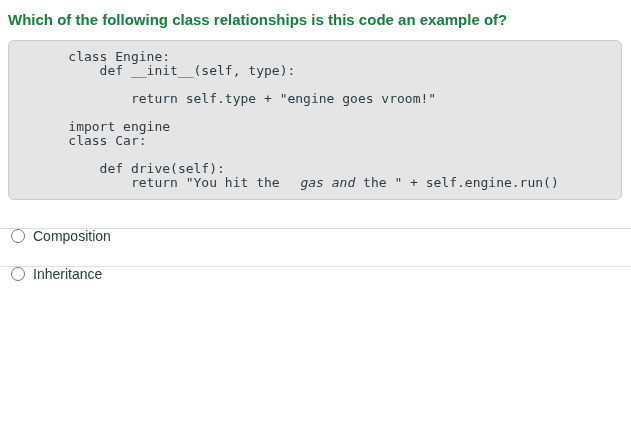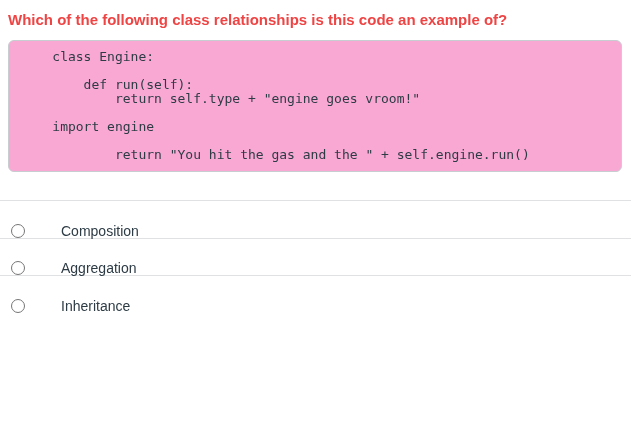--- a/index.html
+++ b/index.html
@@ -14,54 +14,55 @@
     height: 435px;
     overflow: hidden;
     position: relative;
     background: #ffffff;
   }
   .question-text {
     padding: 10px 8px 0 8px;
     font-size: 15px;
     font-weight: 600;
     line-height: 20px;
-    color: #ef4444;
+    color: #15803d;
   }
   .code-box {
     margin: 10px 9px 0 8px;
-    background: #f9a8d4;
+    background: #e5e5e5;
     border: 1px solid #c7cdd1;
     border-radius: 6px;
-    padding: 9px 12px;
+    padding: 9px 28px;
     box-sizing: border-box;
   }
   .code-block {
     font-family: "DejaVu Sans Mono", "Liberation Mono", monospace;
     font-size: 13px;
     line-height: 14px;
     color: #2d3b45;
   }
   .code-line {
     white-space: pre;
     min-height: 14px;
   }
   .code-line .italic {
+    font-style: italic;
+    margin-left: 13px;
   }
   .answers {
     margin-top: 28px;
   }
   .answer-row {
     border-top: 1px solid #dfe1e3;
     height: 37.5px;
     box-sizing: border-box;
     display: flex;
-    align-items: flex-end;
+    align-items: flex-start;
     padding-left: 11px;
     cursor: pointer;
-    gap: 28px;
   }
   .radio-icon {
     width: 12px;
     height: 12px;
     border: 1px solid #767676;
     border-radius: 50%;
     background: #ffffff;
     flex: 0 0 auto;
   }
   .answer-label {
@@ -74,41 +75,39 @@
 </head>
 <body>
 
 <div class="page">
 
   <div class="question-text">Which of the following class relationships is this code an example of?</div>
 
   <div class="code-box">
     <div class="code-block">
         <div class="code-line"><span>    class Engine:</span></div>
+        <div class="code-line"><span>        def __init__(self, type):</span></div>
         <div class="code-line"><span></span></div>
-        <div class="code-line"><span>        def run(self):</span></div>
         <div class="code-line"><span>            return self.type + "engine goes vroom!"</span></div>
         <div class="code-line"><span></span></div>
         <div class="code-line"><span>    import engine</span></div>
+        <div class="code-line"><span>    class Car:</span></div>
         <div class="code-line"><span></span></div>
+        <div class="code-line"><span>        def drive(self):</span></div>
         <div class="code-line"><span>            return "You hit the </span><span class="italic">gas and</span><span> the " + self.engine.run()</span></div>
       </div>
   </div>
 
   <div class="answers">
 
     <div class="answer-row">
       <span class="radio-icon"></span>
       <span class="answer-label">Composition</span>
     </div>
 
-    <div class="answer-row">
-      <span class="radio-icon"></span>
-      <span class="answer-label">Aggregation</span>
-    </div>
 
 
     <div class="answer-row">
       <span class="radio-icon"></span>
       <span class="answer-label">Inheritance</span>
     </div>
 
   </div>
 
 </div>

